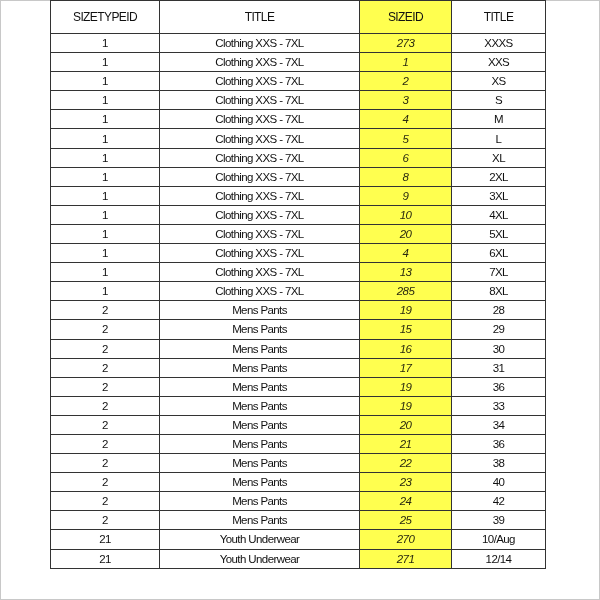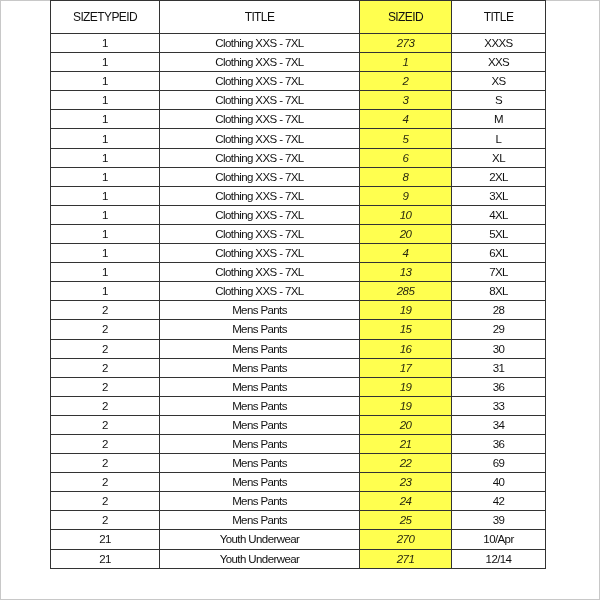--- a/index.html
+++ b/index.html
@@ -188,21 +188,21 @@
       <tr>
         <td>2</td>
         <td>Mens Pants</td>
         <td class="hl">21</td>
         <td>36</td>
       </tr>
       <tr>
         <td>2</td>
         <td>Mens Pants</td>
         <td class="hl">22</td>
-        <td>69</td>
+        <td>38</td>
       </tr>
       <tr>
         <td>2</td>
         <td>Mens Pants</td>
         <td class="hl">23</td>
         <td>40</td>
       </tr>
       <tr>
         <td>2</td>
         <td>Mens Pants</td>
@@ -212,21 +212,21 @@
       <tr>
         <td>2</td>
         <td>Mens Pants</td>
         <td class="hl">25</td>
         <td>39</td>
       </tr>
       <tr>
         <td>21</td>
         <td>Youth Underwear</td>
         <td class="hl">270</td>
-        <td>10/Apr</td>
+        <td>10/Aug</td>
       </tr>
       <tr>
         <td>21</td>
         <td>Youth Underwear</td>
         <td class="hl">271</td>
         <td>12/14</td>
       </tr>
     </tbody>
 </table>
 

